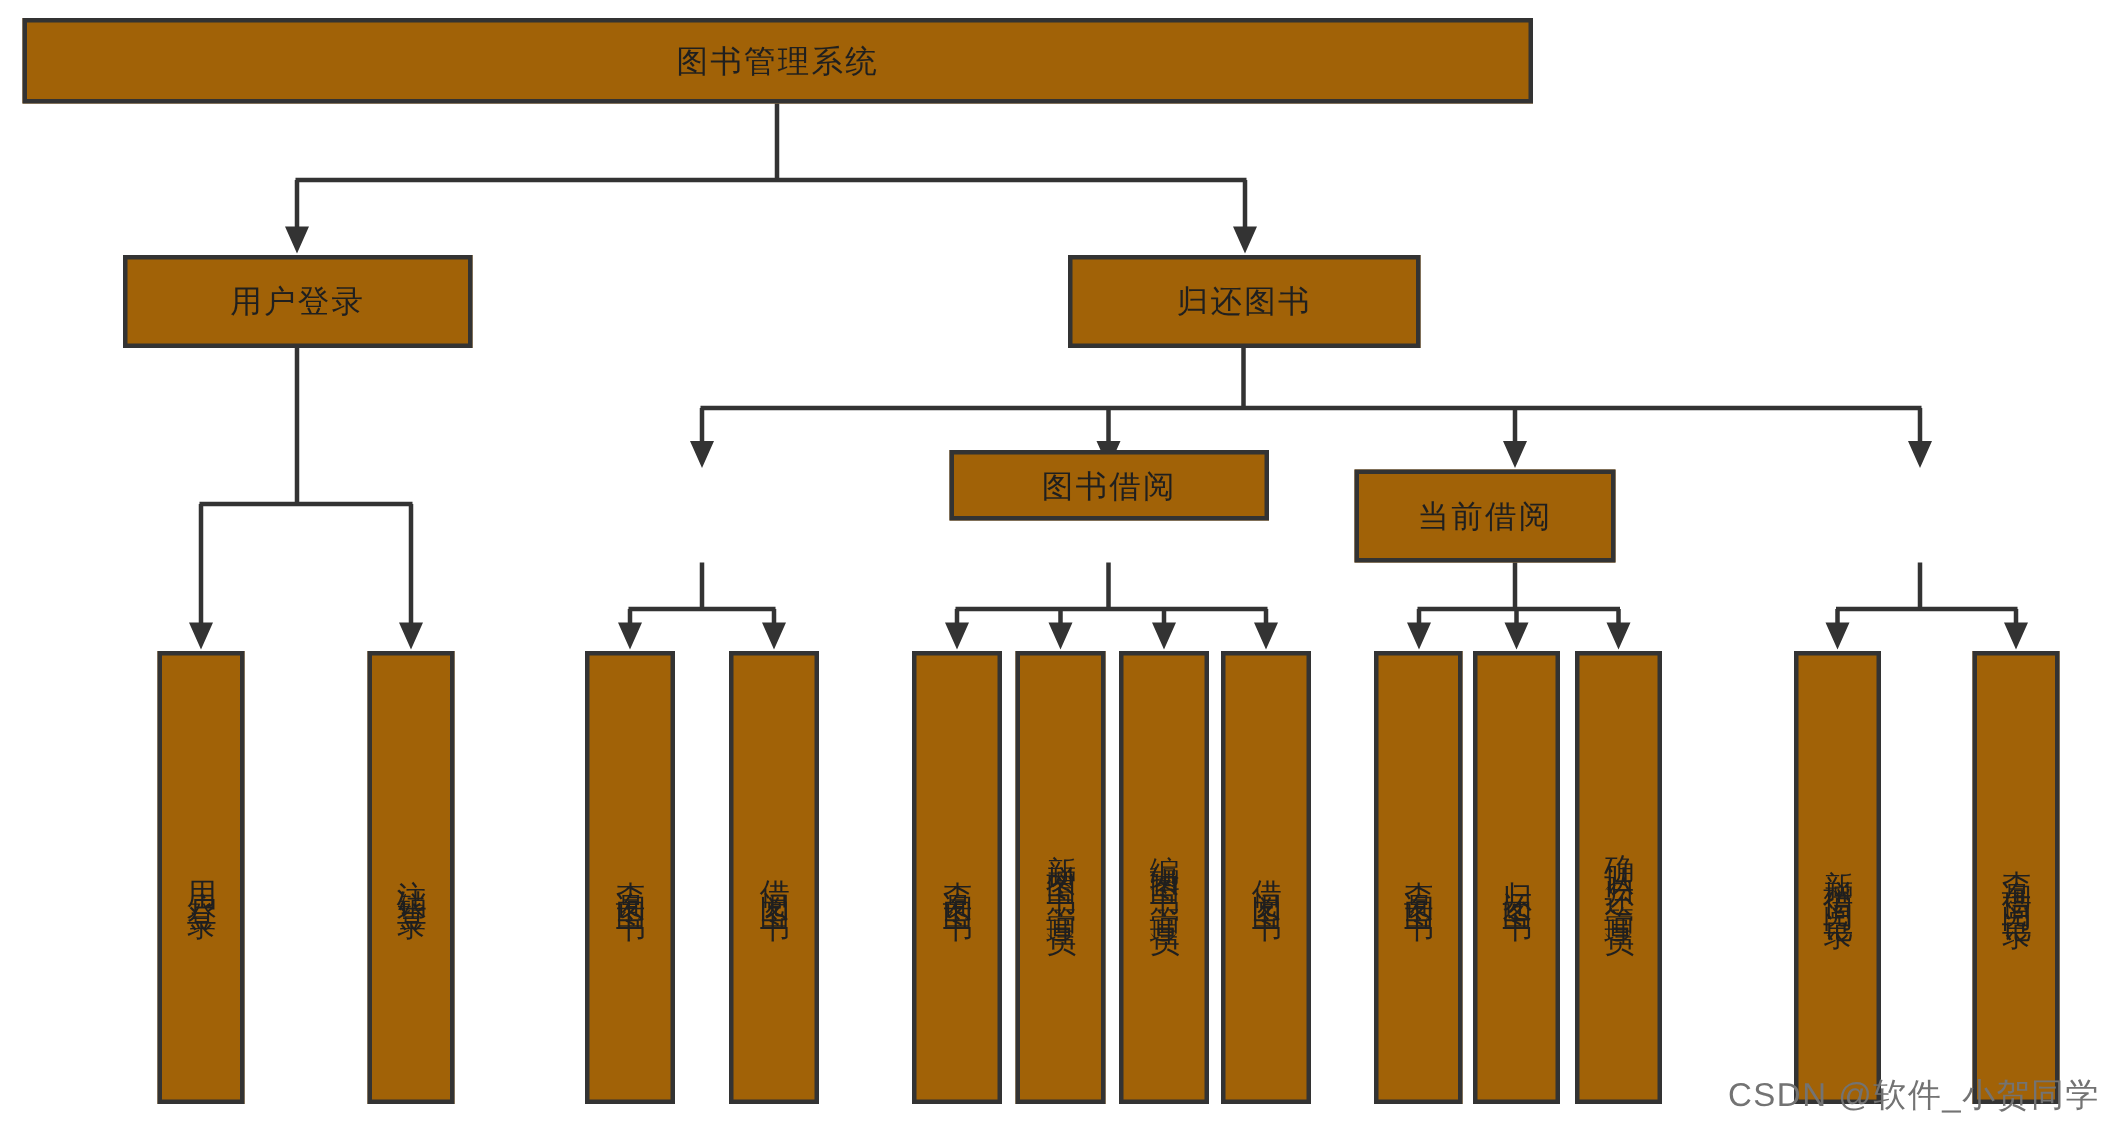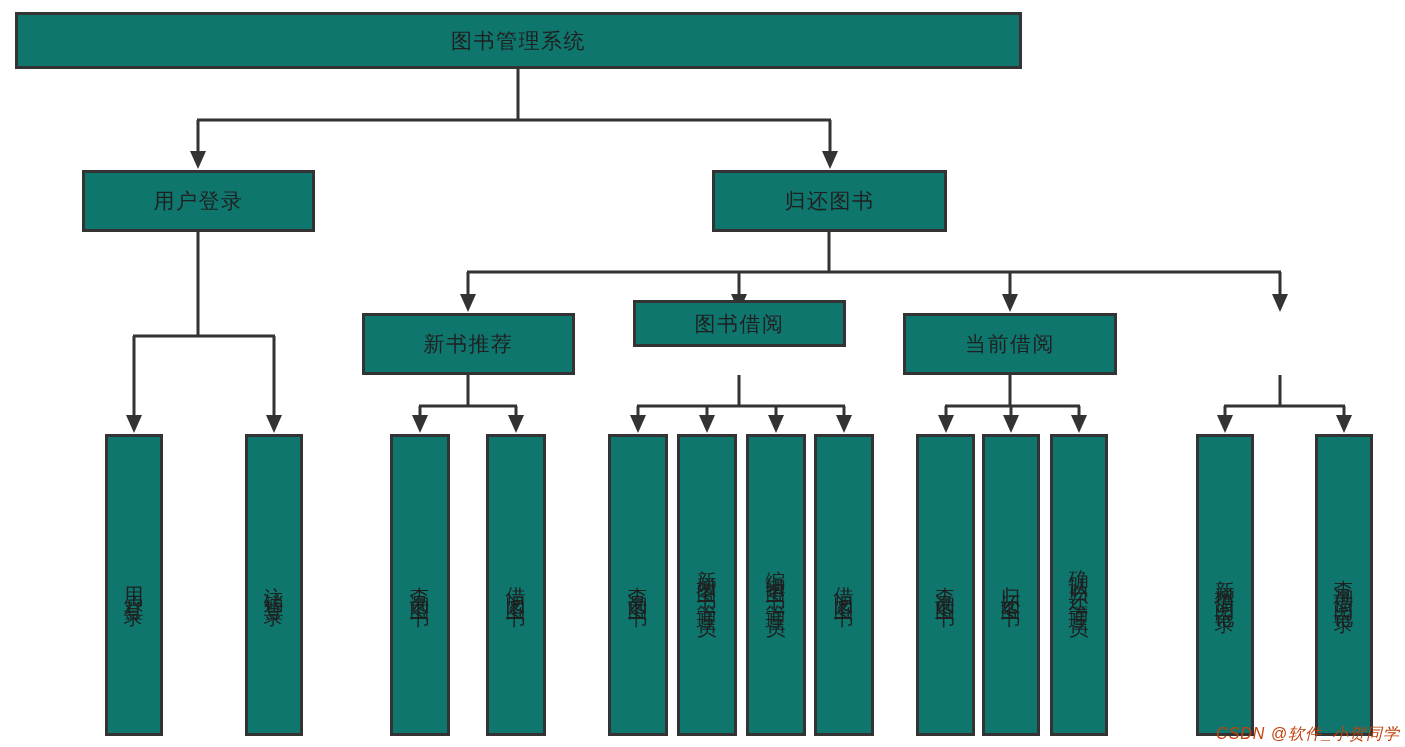--- a/index.html
+++ b/index.html
@@ -9,44 +9,43 @@
     width:1405px;height:747px;
     background:#ffffff;
     overflow:hidden;
   }
   .connectors{
     position:absolute;left:0;top:0;z-index:1;
   }
   .box{
     position:absolute;z-index:2;
     box-sizing:border-box;
-    background:#0f766e;
+    background:#a16207;
     border:3px solid #333333;
     display:flex;align-items:center;justify-content:center;
     color:#1f1f1f;
   }
   .box .lbl{white-space:nowrap;}
   .h .lbl{
     font-size:21px;
     letter-spacing:1.5px;
   }
   .v .lbl{
     writing-mode:vertical-rl;
     text-orientation:mixed;
     font-size:20px;
     line-height:1;
     letter-spacing:7px;
   }
   .watermark{
     position:absolute;z-index:3;
     right:5px;bottom:2px;
-    font-size:16px;
-    color:#c2410c;
+    font-size:22px;
+    color:#737373;
     letter-spacing:1px;
-    font-style:italic;
   }
 </style>
 </head>
 <body>
 
 <div class="canvas">
 
   <svg class="connectors" width="1405" height="747" viewBox="0 0 1405 747" xmlns="http://www.w3.org/2000/svg">
     <path fill="none" stroke="#333333" stroke-width="3" d="M518,69 L518,120
          M197,120 L831,120
@@ -74,27 +73,24 @@
     <span class="lbl">图书管理系统</span>
   </div>
 
   <div class="box h" style="left:82px;top:170px;width:233px;height:62px">
     <span class="lbl">用户登录</span>
   </div>
   <div class="box h" style="left:712px;top:170px;width:235px;height:62px">
     <span class="lbl">归还图书</span>
   </div>
 
-  <div class="box h" style="left:362px;top:313px;width:213px;height:62px">
-    <span class="lbl">新书推荐</span>
-  </div>
   <div class="box h" style="left:633px;top:300px;width:213px;height:47px">
     <span class="lbl">图书借阅</span>
   </div>
-  <div class="box h" style="left:903px;top:313px;width:214px;height:62px">
+  <div class="box h" style="left:903px;top:313px;width:174px;height:62px">
     <span class="lbl">当前借阅</span>
   </div>
 
   <div class="box v" style="left:105px;top:434px;width:58px;height:302px">
     <span class="lbl">用户登录</span>
   </div>
   <div class="box v" style="left:245px;top:434px;width:58px;height:302px">
     <span class="lbl">注销登录</span>
   </div>
 

